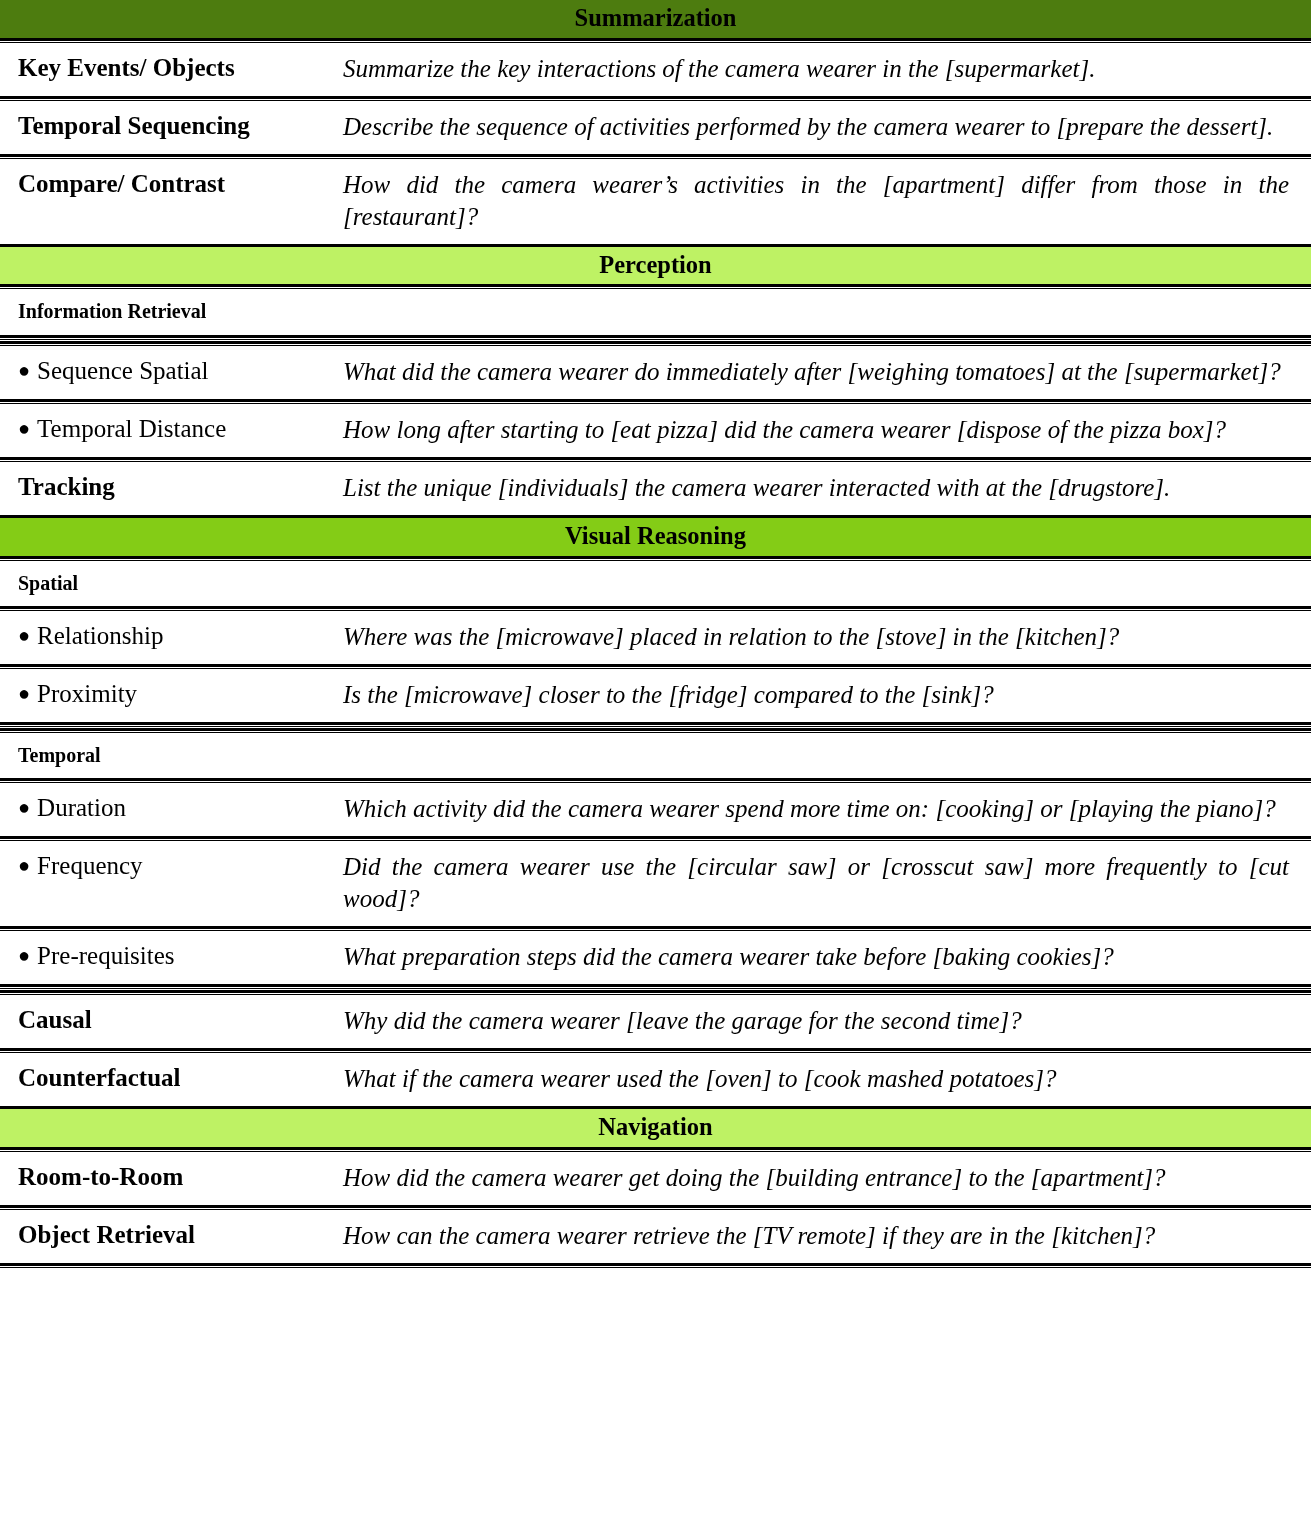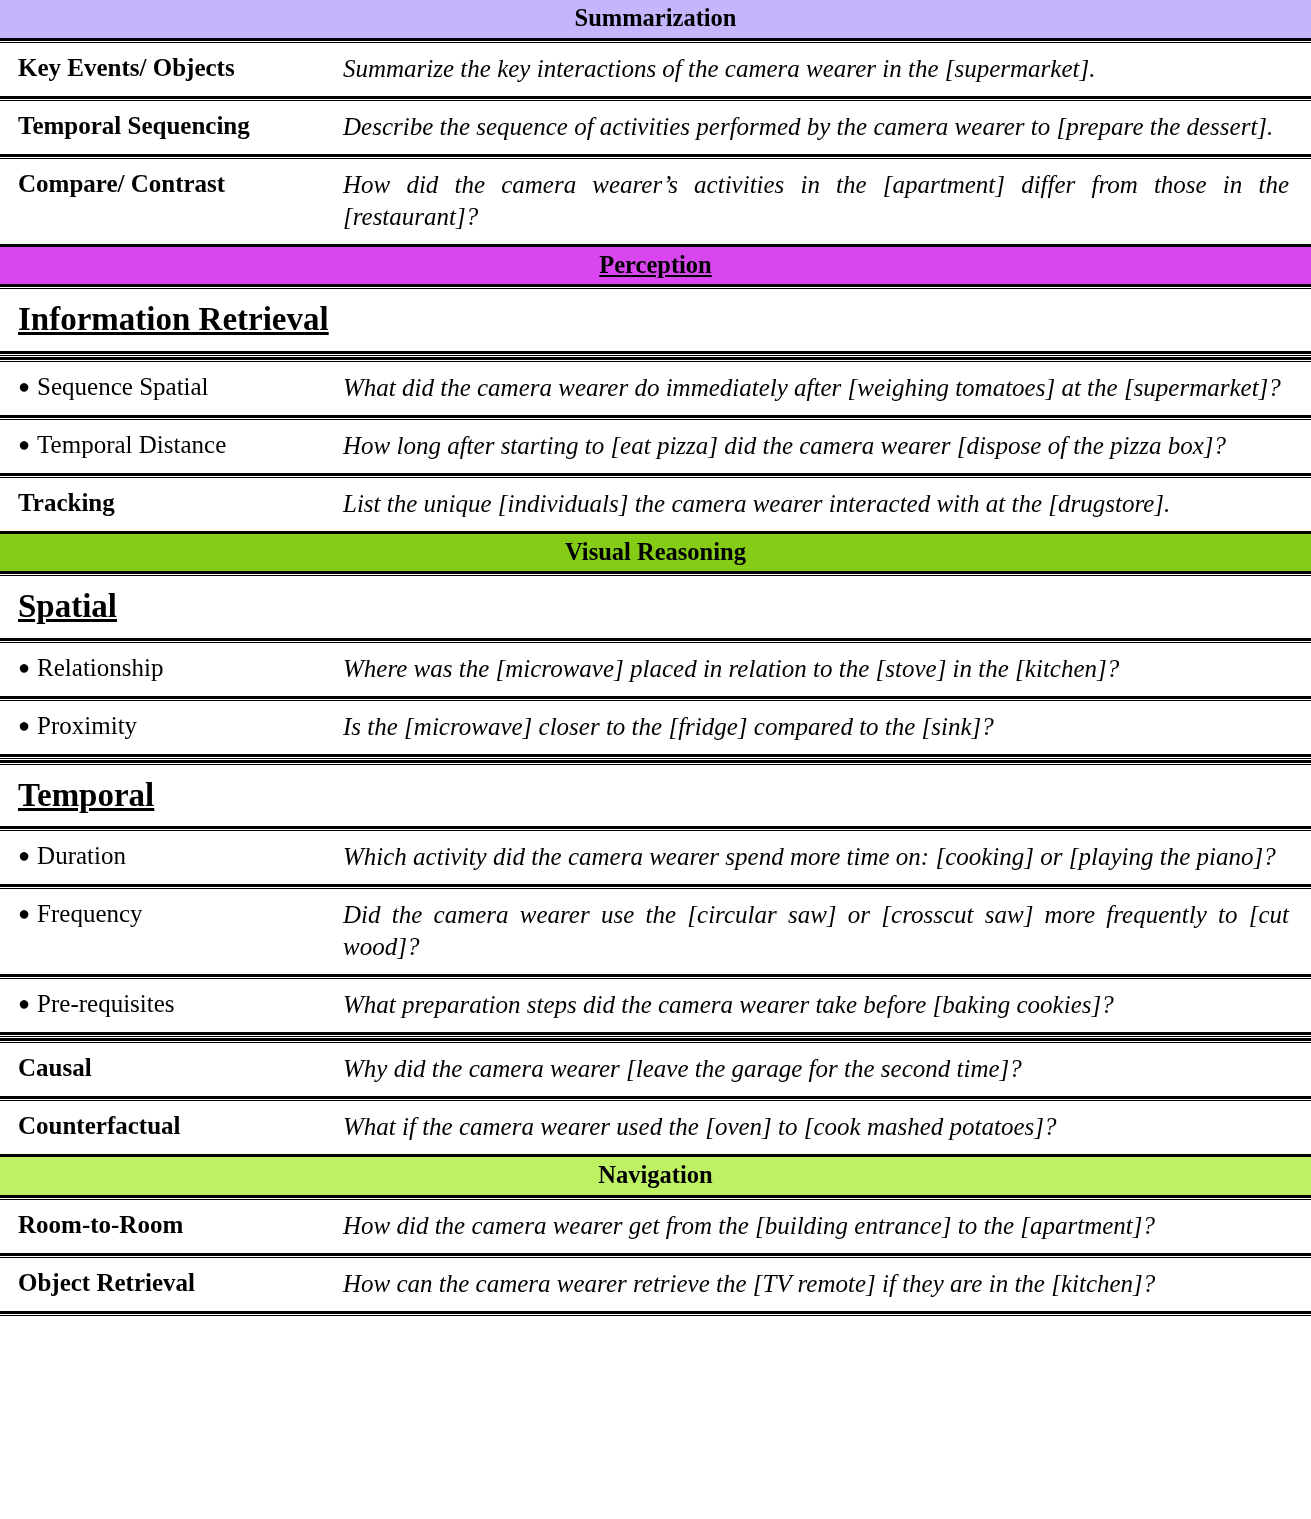--- a/index.html
+++ b/index.html
@@ -87,37 +87,36 @@
   }
   
   td.col-example > span { display: block; }
 
   
   tr.group-row td {
     vertical-align: top;
     border: none;
     padding: 9px 0 11px 0;
     font-weight: bold;
-    font-size: 33px;
+    font-size: 20px;
     line-height: 1.22;
-    text-decoration: underline;
   }
   tr.group-row td.col-type { padding-left: 18px !important; }
 </style>
 </head>
 <body>
 
 <table id="taxonomy-table">
   <colgroup>
     <col style="width:343px">
     <col style="width:968px">
   </colgroup>
   <tbody>
       <tr class="section-header hdr-summarization">
-        <td colspan="2" style="background: #c4b5fd;">Summarization</td>
+        <td colspan="2" style="background: #4d7c0f;">Summarization</td>
       </tr>
       <tr class="rule-double">
         <td colspan="2"></td>
       </tr>
       <tr class="data-row">
         <td class="col-type bold-label"><span>Key Events/ Objects</span></td>
         <td class="col-example">
           <span>Summarize the key interactions of the camera wearer in the [supermarket].</span>
         </td>
       </tr>
@@ -136,21 +135,21 @@
       <tr class="data-row">
         <td class="col-type bold-label"><span>Compare/ Contrast</span></td>
         <td class="col-example">
           <span>How did the camera wearer’s activities in the [apartment] differ from those in the [restaurant]?</span>
         </td>
       </tr>
       <tr class="rule-single">
         <td colspan="2"></td>
       </tr>
       <tr class="section-header hdr-perception">
-        <td colspan="2" style="background: #d946ef; text-decoration: underline;">Perception</td>
+        <td colspan="2" style="background: #bef264;">Perception</td>
       </tr>
       <tr class="rule-double">
         <td colspan="2"></td>
       </tr>
       <tr class="group-row">
         <td class="col-type bold-label"><span>Information Retrieval</span></td>
         <td class="col-example">
           <span></span>
         </td>
       </tr>
@@ -282,21 +281,21 @@
       </tr>
       <tr class="section-header hdr-navigation">
         <td colspan="2" style="background: #bef264;">Navigation</td>
       </tr>
       <tr class="rule-double">
         <td colspan="2"></td>
       </tr>
       <tr class="data-row">
         <td class="col-type bold-label"><span>Room-to-Room</span></td>
         <td class="col-example">
-          <span>How did the camera wearer get from the [building entrance] to the [apartment]?</span>
+          <span>How did the camera wearer get doing the [building entrance] to the [apartment]?</span>
         </td>
       </tr>
       <tr class="rule-double">
         <td colspan="2"></td>
       </tr>
       <tr class="data-row">
         <td class="col-type bold-label"><span>Object Retrieval</span></td>
         <td class="col-example">
           <span>How can the camera wearer retrieve the [TV remote] if they are in the [kitchen]?</span>
         </td>

